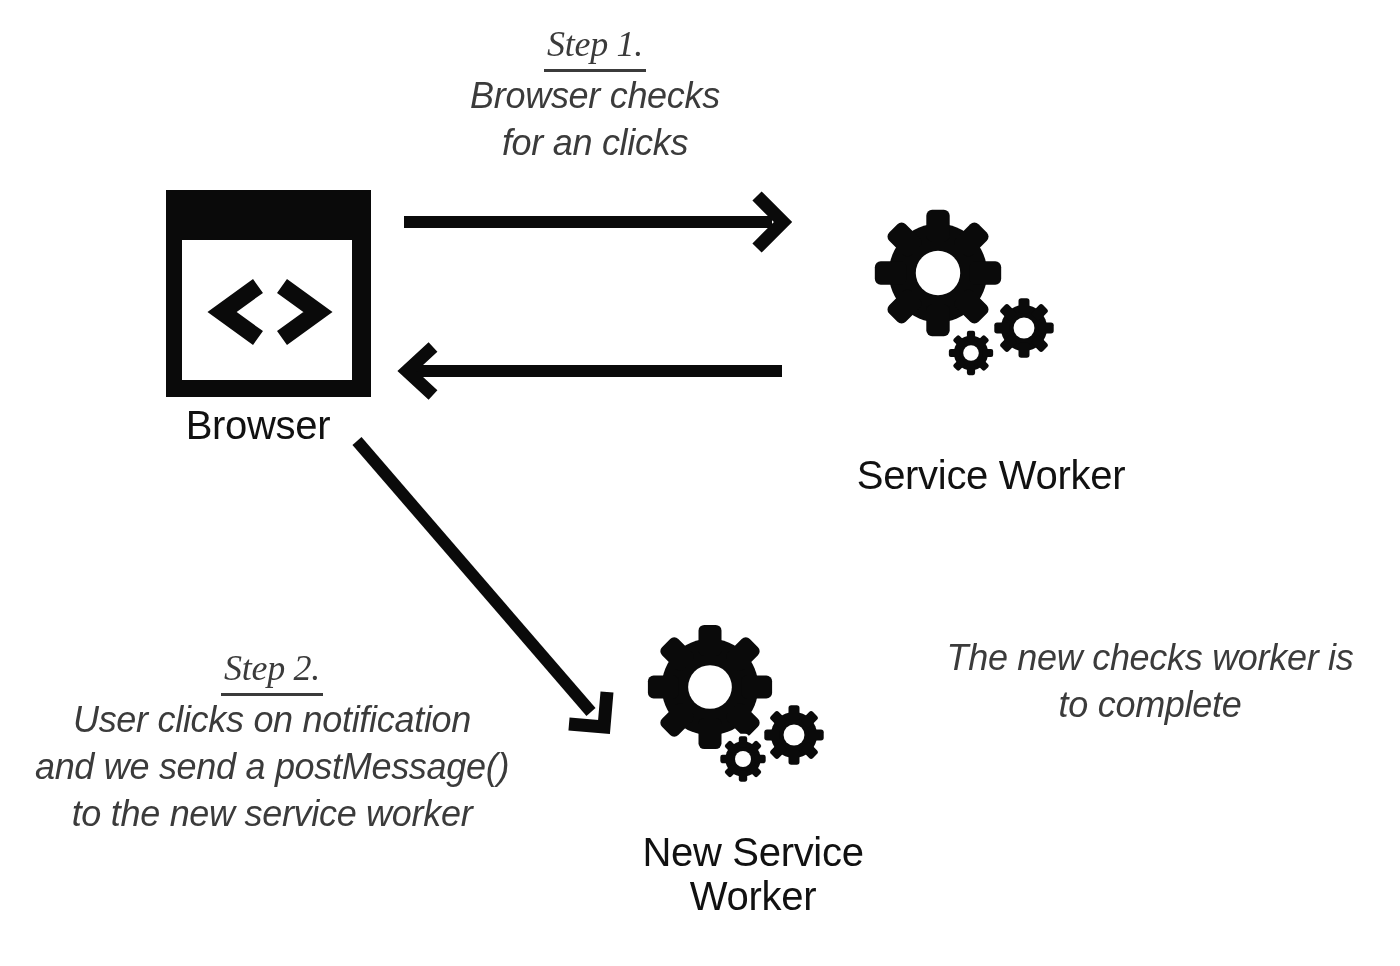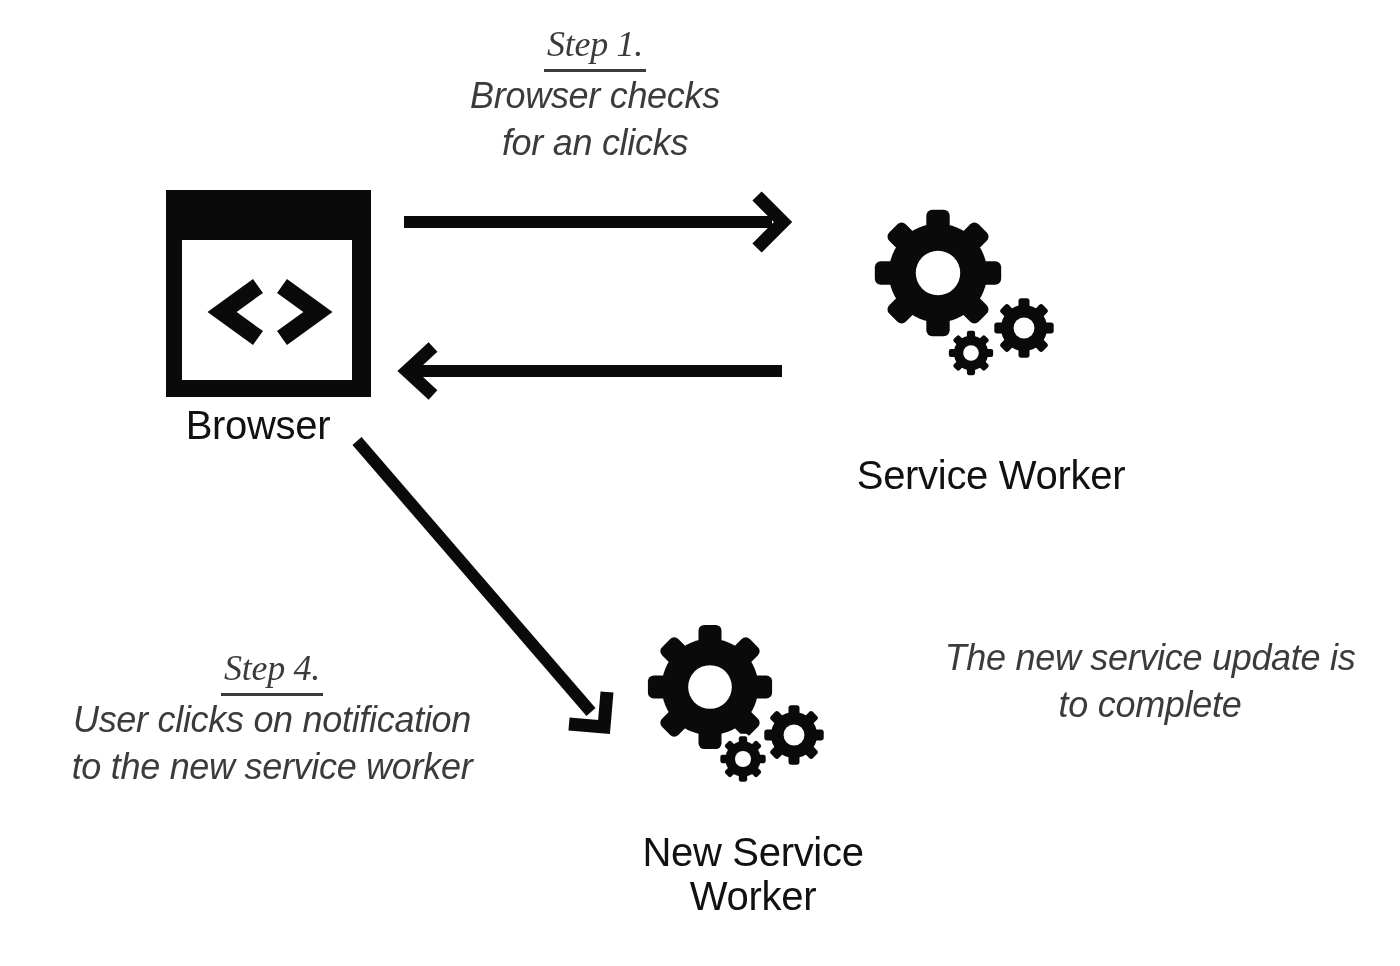--- a/index.html
+++ b/index.html
@@ -82,27 +82,28 @@
   </svg>
 
   <div class="step" style="left:345px;top:20px;width:500px;">
     <div><span class="step-title">Step 1.</span></div>
     <div>Browser checks</div>
     <div>for an clicks</div>
   </div>
 
 
   <div class="step" style="left:12px;top:644px;width:520px;">
-    <div><span class="step-title">Step 4.</span></div>
+    <div><span class="step-title">Step 2.</span></div>
     <div>User clicks on notification</div>
+    <div>and we send a postMessage()</div>
     <div>to the new service worker</div>
   </div>
 
   <div class="step" style="left:910px;top:634px;width:480px;">
-    <div>The new service update is</div>
+    <div>The new checks worker is</div>
     <div>to complete</div>
   </div>
 
   <svg class="abs" style="left:164px;top:188px;" width="210" height="212" viewBox="0 0 210 212">
     <rect x="2" y="2" width="205" height="207" fill="var(--ink)"></rect>
     <rect x="18" y="52" width="170" height="140" fill="#ffffff"></rect>
     <path d="M 94 98 L 58 124 L 94 150" stroke="var(--ink)" stroke-width="17" fill="none"></path>
     <path d="M 118 98 L 154 124 L 118 150" stroke="var(--ink)" stroke-width="17" fill="none"></path>
   </svg>
   <div class="node-label" style="left:158px;top:403px;width:200px;">Browser</div>

